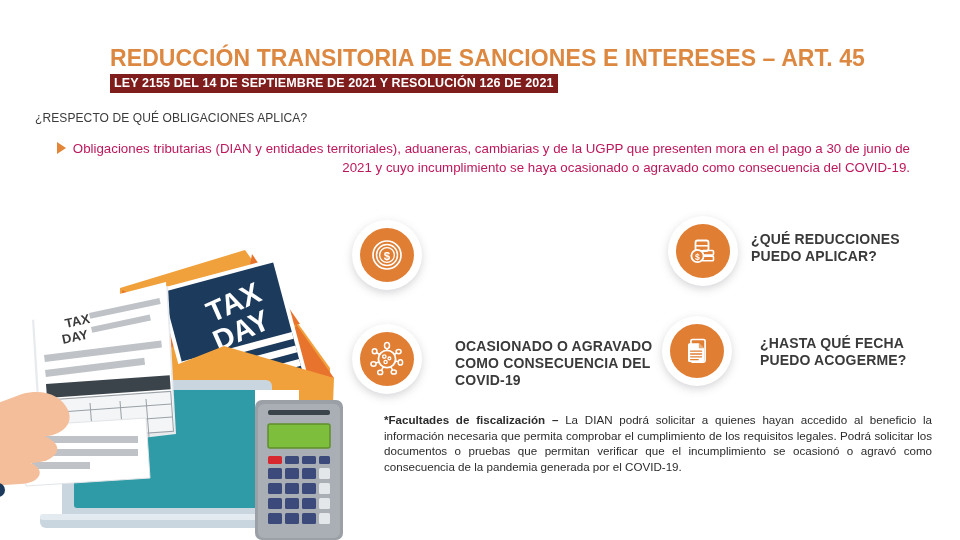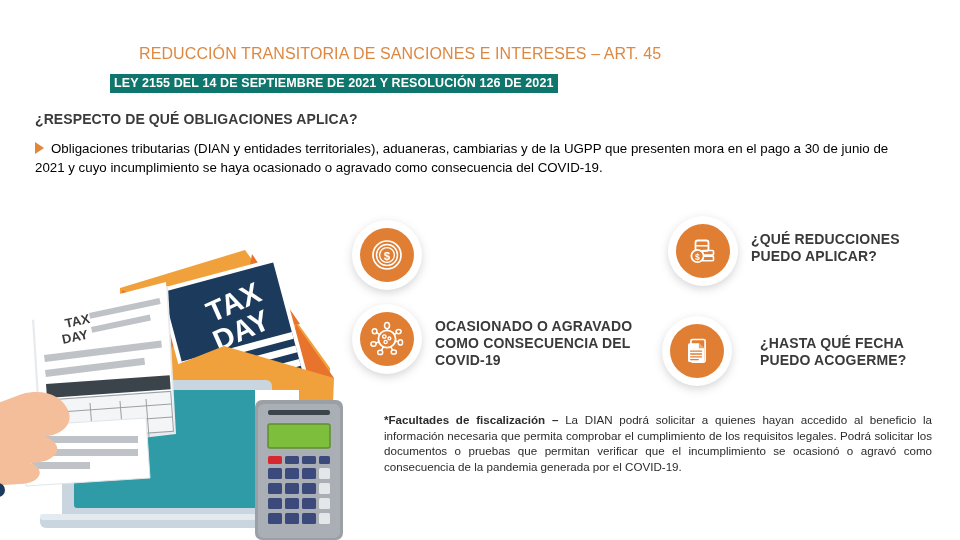--- a/index.html
+++ b/index.html
@@ -14,80 +14,80 @@
     overflow: hidden;
     font-family: "Liberation Sans", sans-serif;
     color: #333333;
   }
 
   
   #slide-title {
     position: absolute;
     left: 110px;
     top: 45px;
-    font-size: 16px;
-    font-weight: normal;
+    font-size: 23px;
+    font-weight: bold;
     color: #DD8841;
     letter-spacing: 0.1px;
     white-space: nowrap;
-    margin-left: 29px;
   }
   #slide-subtitle {
     position: absolute;
     left: 110px;
     top: 74px;
-    background: #0f766e;
+    background: #7f1d1d;
     color: #ffffff;
     font-size: 12.5px;
     font-weight: bold;
     padding: 2px 4px 3px 4px;
     letter-spacing: 0.1px;
     white-space: nowrap;
   }
 
   
   #question-heading {
     position: absolute;
     left: 35px;
     top: 111px;
-    font-size: 14px;
-    font-weight: bold;
+    font-size: 12px;
+    font-weight: normal;
     color: #3b3b3b;
     letter-spacing: 0.1px;
     text-align: right;
   }
   #intro-block {
     position: absolute;
     left: 35px;
     top: 139px;
     width: 875px;
     font-size: 13.3px;
     line-height: 19px;
-    color: #000000;
+    color: #be185d;
+    text-align: right;
   }
   .bullet-arrow {
     display: inline-block;
     width: 0;
     height: 0;
     border-top: 6px solid transparent;
     border-bottom: 6px solid transparent;
     border-left: 9px solid #E38638;
     vertical-align: -1px;
     margin-right: 7px;
   }
 
   
   .badge {
     position: absolute;
     display: flex;
     align-items: flex-start;
   }
   #badge-1 { left: 352px; top: 220px; }
   #badge-2 { left: 668px; top: 216px; }
-  #badge-3 { left: 352px; top: 304px; }
+  #badge-3 { left: 352px; top: 324px; gap: 20px; }
   #badge-4 { left: 662px; top: 316px; }
 
   .badge-circle-wrap {
     position: relative;
     width: 70px;
     height: 70px;
     flex: 0 0 70px;
   }
   .badge-halo {
     position: absolute;

